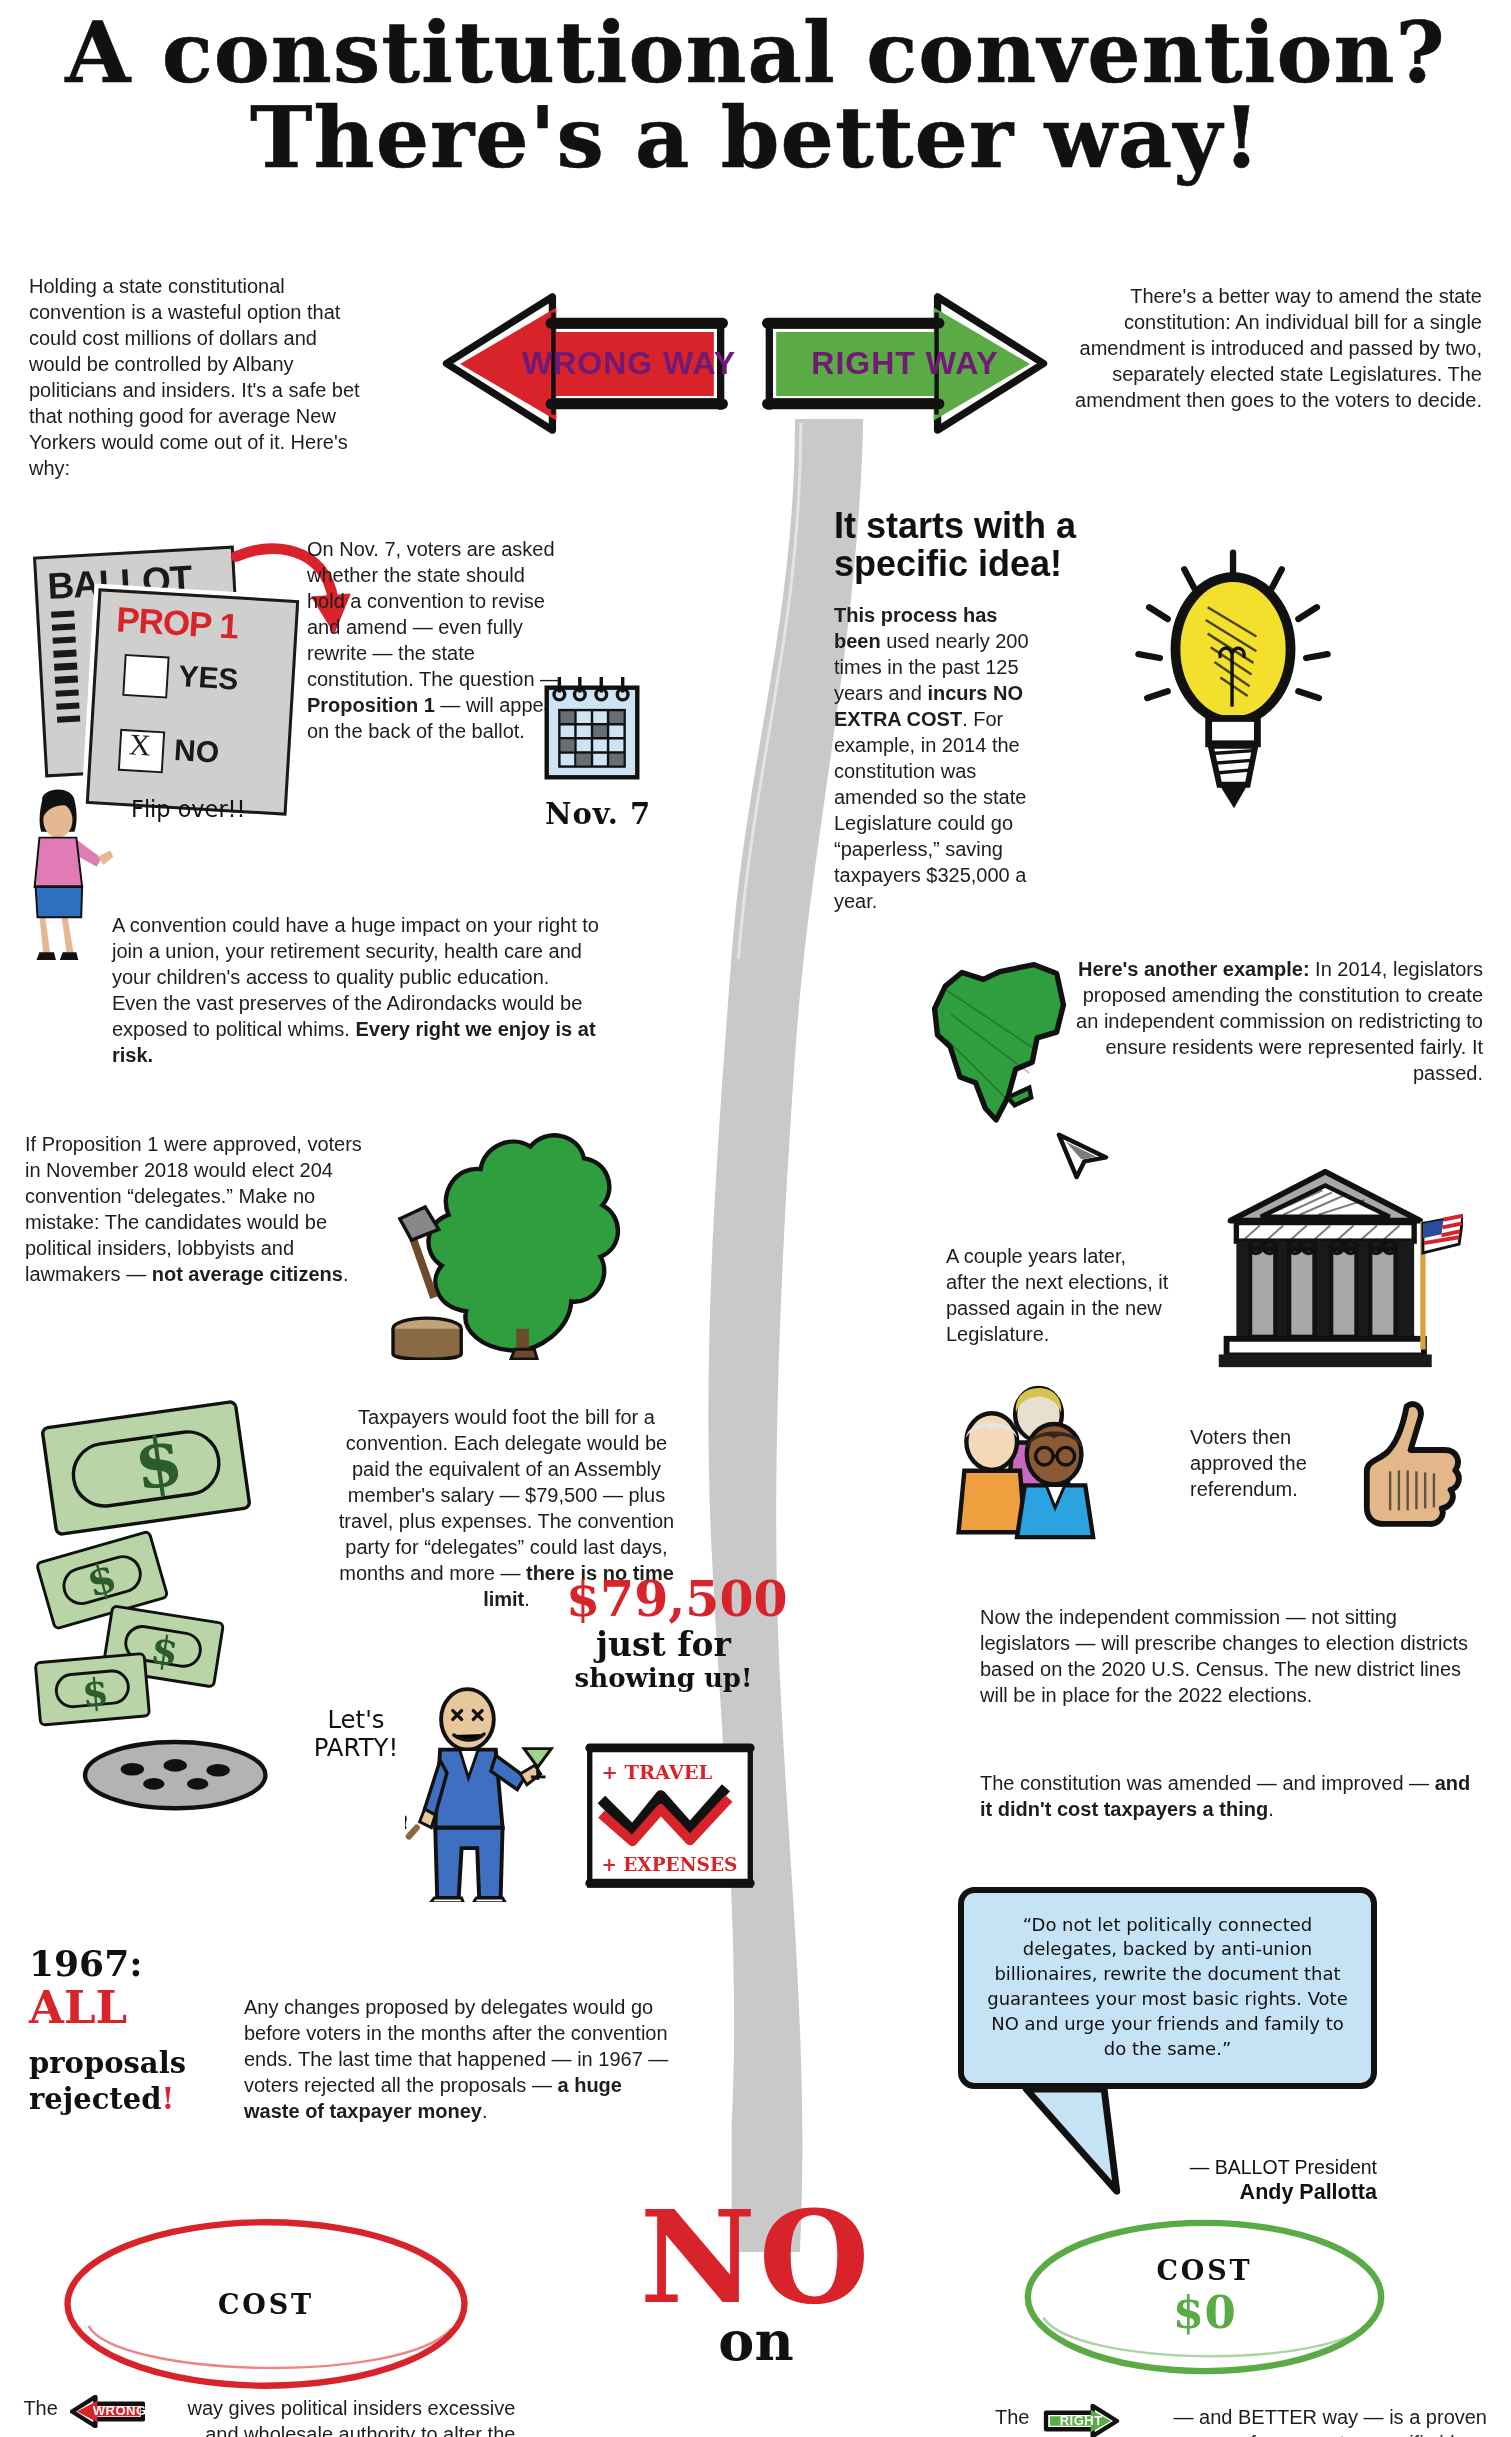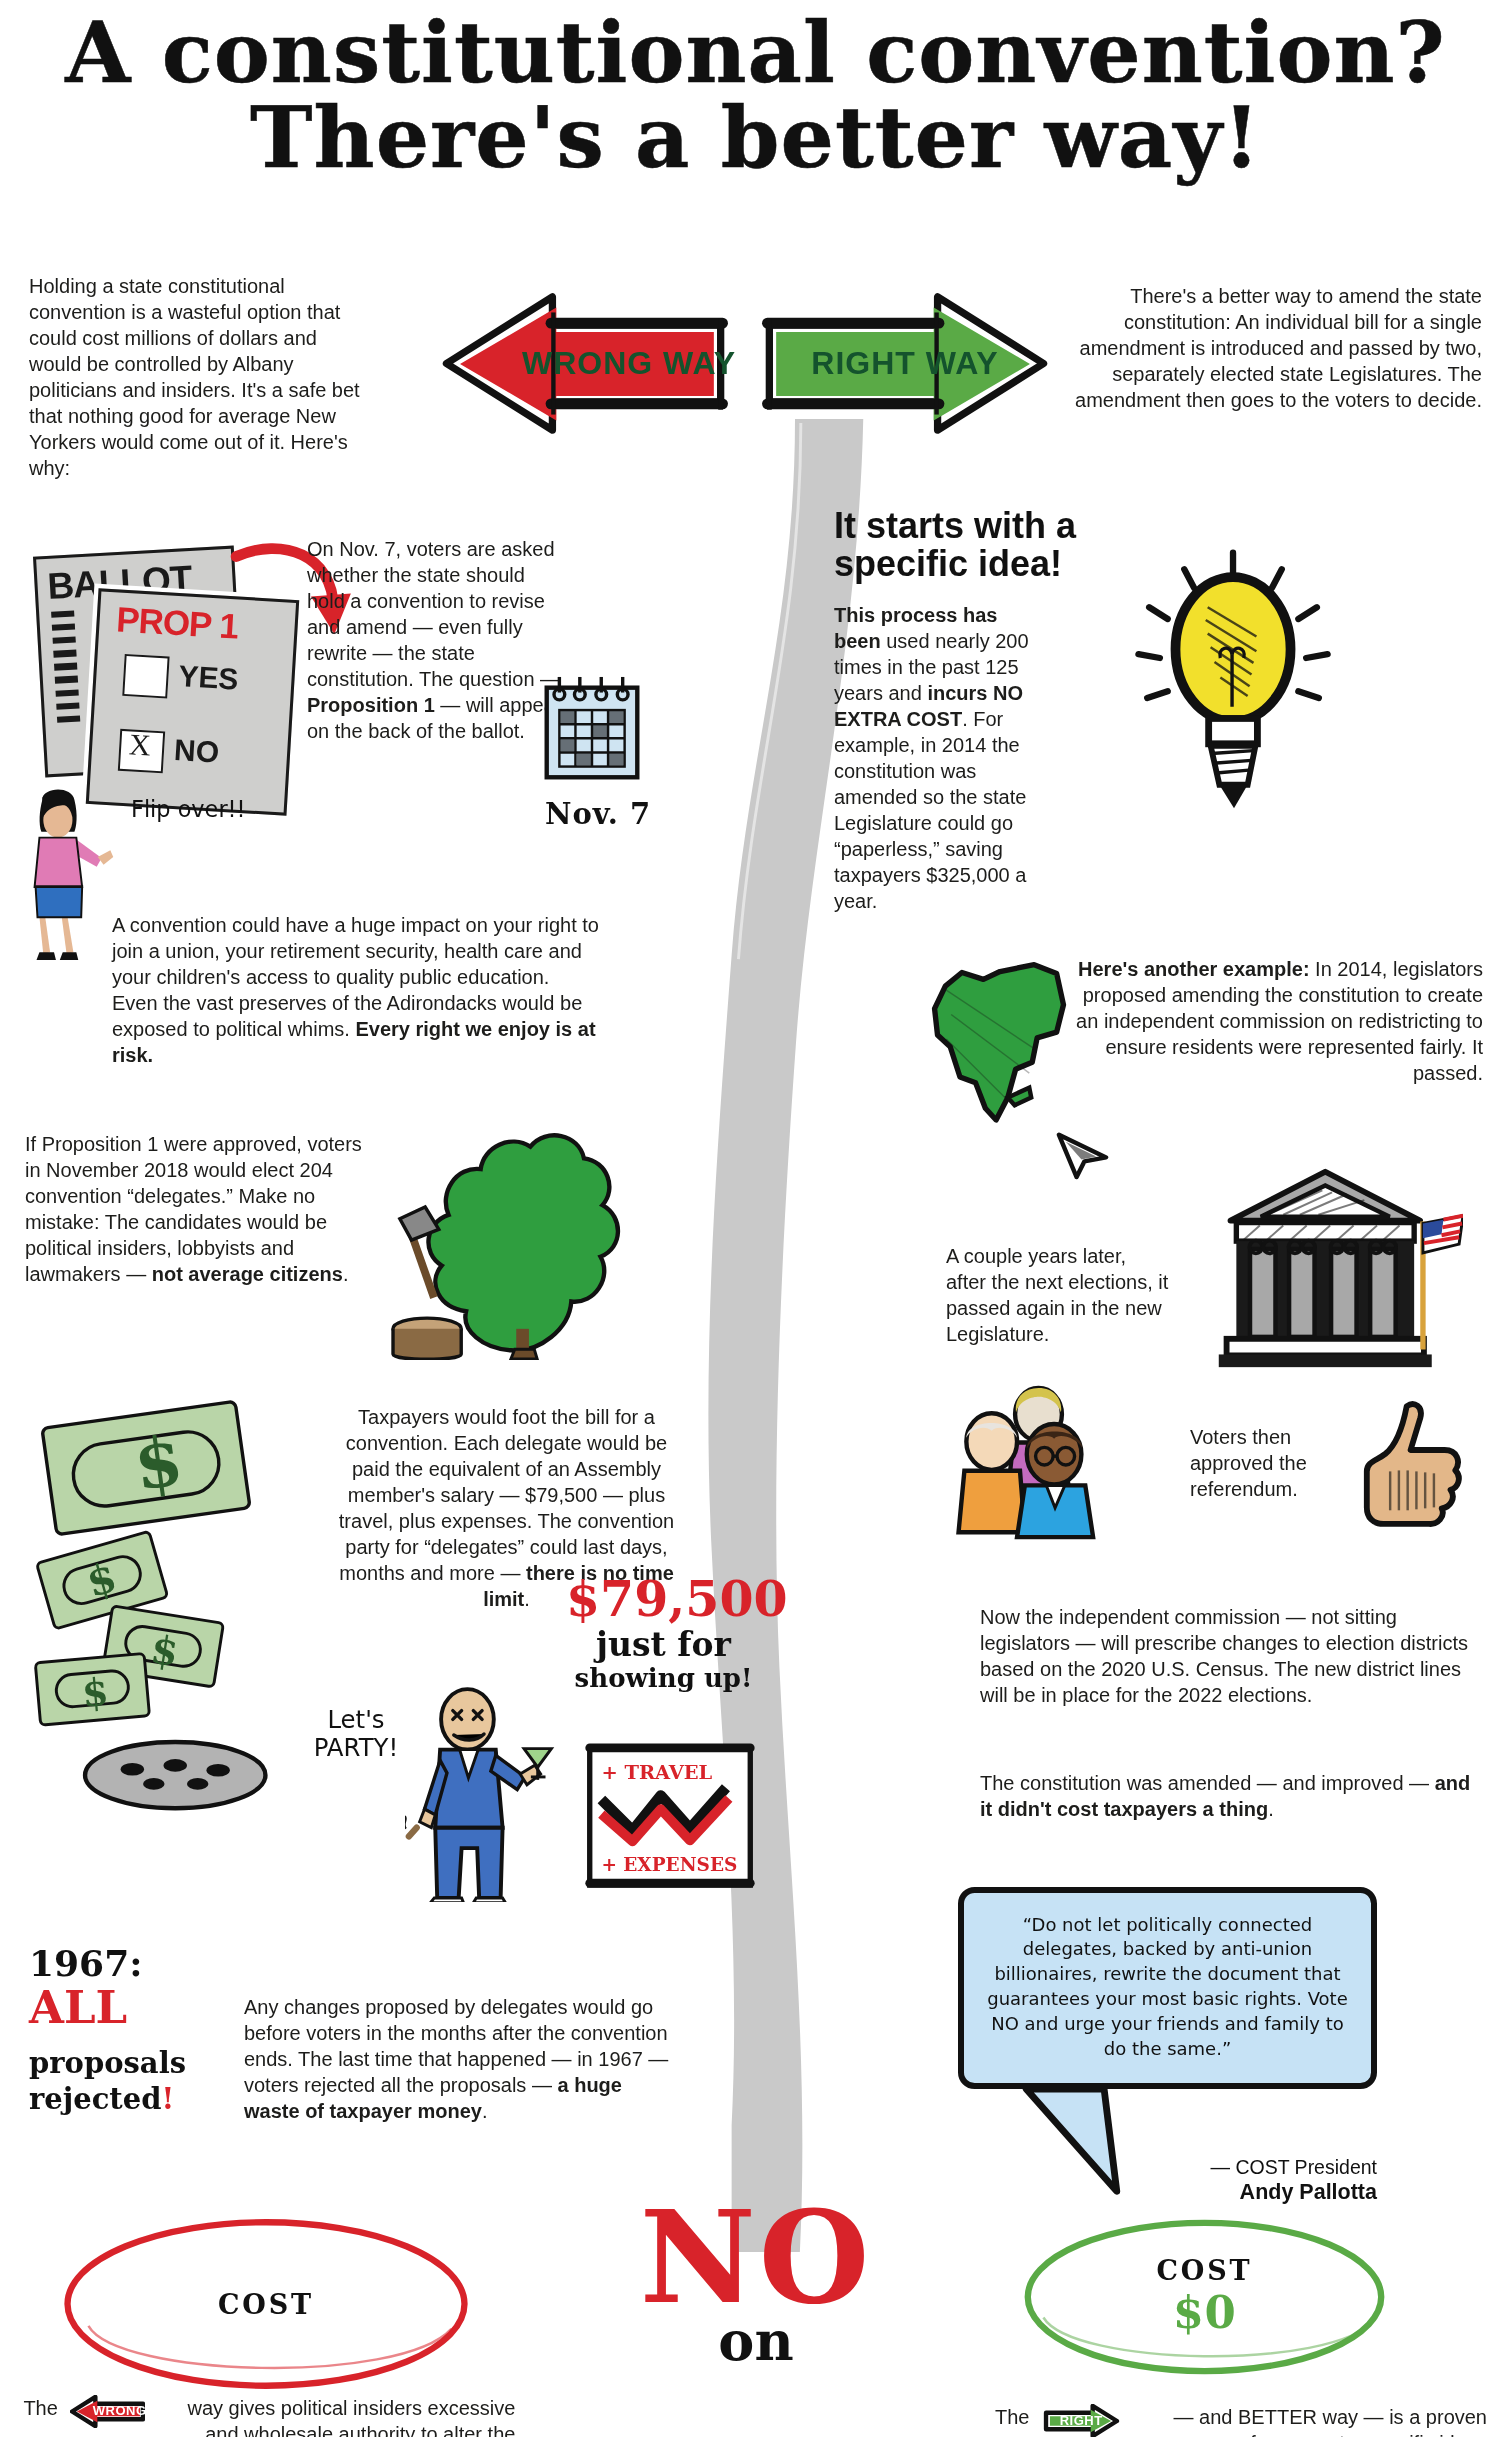--- a/index.html
+++ b/index.html
@@ -21,21 +21,21 @@
   
   .body-txt{font-size:20px;line-height:1.30;color:#1d1d1b;}
   .body-txt b{font-weight:700;}
   .hdg{font-size:36px;line-height:1.06;font-weight:700;color:#111;}
 
   
   .banner{position:absolute;height:141px;}
   .banner svg{display:block;}
   .banner .lbl{position:absolute;top:0;left:0;width:100%;height:100%;
       display:flex;align-items:center;justify-content:center;
-      color:#14532d;font-weight:700;font-size:32px;letter-spacing:1px;
+      color:#701a75;font-weight:700;font-size:32px;letter-spacing:1px;
       font-family:"Liberation Sans", sans-serif;}
   #wrong-banner .lbl{padding-left:44px;}
   #right-banner .lbl{padding-right:44px;}
 
   
   #road{left:673px;top:419px;}
 
   
   #ballot-group{left:29px;top:531px;width:302px;height:293px;}
   .ballot-card{position:absolute;background:#cfcfcd;border:3.4px solid #1a1a1a;
@@ -489,21 +489,21 @@
 </div>
 
 <div class="abs" id="quote-bubble">
   <div id="quote-box">
     <div id="quote-text">“Do not let politically connected delegates, backed by anti-union billionaires, rewrite the document that guarantees your most basic rights. Vote NO and urge your friends and family to do the same.”</div>
   </div>
   <svg id="quote-tail" width="137" height="112" viewBox="0 0 280 230">
     <path d="M10 0 L170 0 L196 210 Z" fill="#c6e2f5" stroke="#111" stroke-width="14" stroke-linejoin="round"></path>
   </svg>
   <div id="quote-attr">
-    <div>— COST President</div>
+    <div>— BALLOT President</div>
     <b>Andy Pallotta</b>
   </div>
 </div>
 
 <div class="cost-oval" style="left:59px;top:2214px;width:414px;height:180px;">
   <svg width="414" height="180" viewBox="0 0 850 370">
     <ellipse cx="425" cy="185" rx="408" ry="168" fill="none" stroke="#d8232a" stroke-width="13"></ellipse>
     <path d="M60 230 C 120 336, 700 352, 806 236" fill="none" stroke="#d8232a" stroke-width="5" opacity="0.55"></path>
   </svg>
   <div class="cost-inner">

